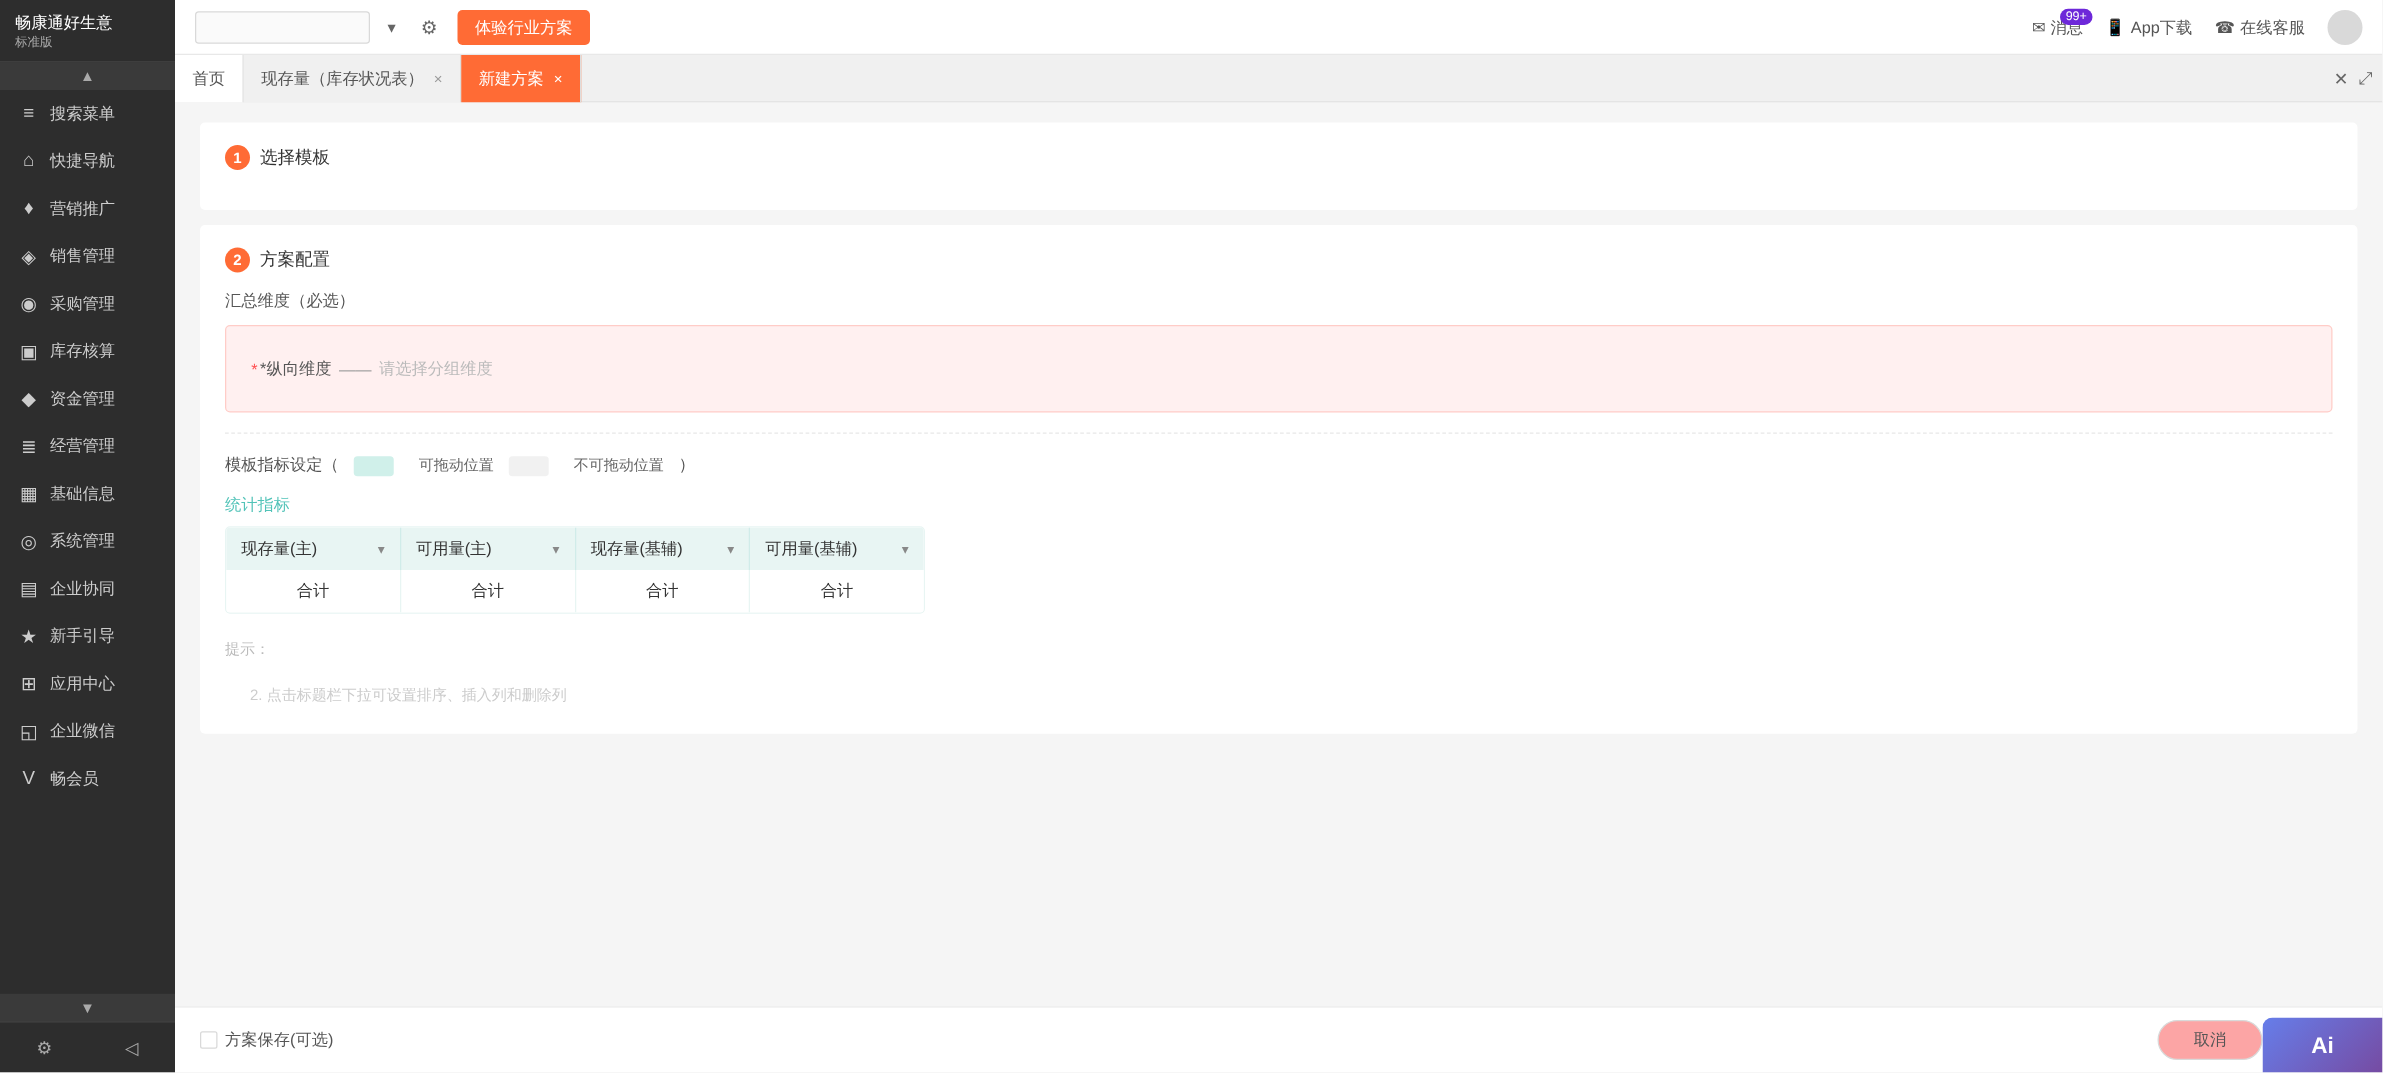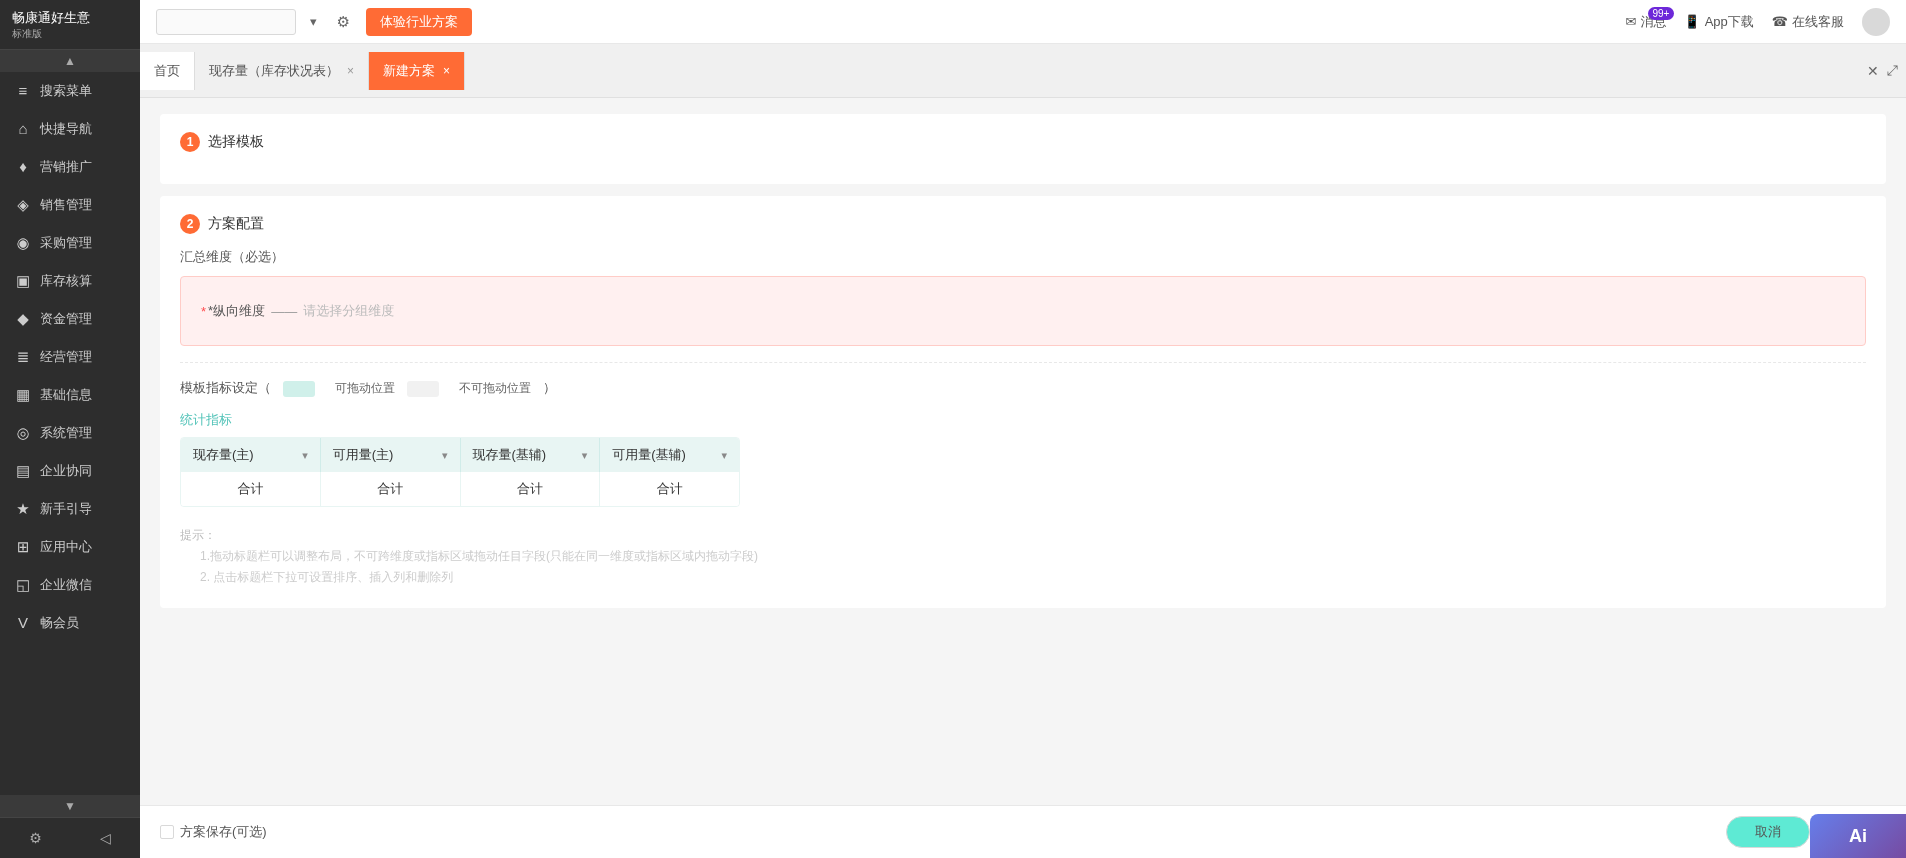--- a/index.html
+++ b/index.html
@@ -142,21 +142,21 @@
       border-radius: 50%;
       background: #d9d9d9;
       cursor: pointer;
     }
 
     
     .tabs-bar {
       background: #f0f0f0;
       display: flex;
       align-items: center;
-      height: 54px;
+      height: 38px;
       border-bottom: 1px solid #e0e0e0;
       flex-shrink: 0;
       padding: 0 0 0 0;
     }
     .tab-item {
       display: flex;
       align-items: center;
       height: 38px;
       padding: 0 14px;
       font-size: 13px;
@@ -393,21 +393,21 @@
     }
     .stats-cell:last-child { border-right: none; }
 
     
     .tips-box {
       margin-top: 20px;
     }
     .tips-title {
       font-size: 12px;
       color: #bbb;
-      margin-bottom: 4px;
+      margin-bottom: 20px;
     }
     .tips-item {
       font-size: 12px;
       color: #ccc;
       margin-bottom: 4px;
       display: flex;
       gap: 6px;
     }
     .tips-item-num {
       color: #ccc;
@@ -438,21 +438,21 @@
       border-radius: 2px;
       background: #fff;
     }
     .bottom-actions {
       margin-left: auto;
       display: flex;
       gap: 10px;
     }
     .btn-cancel {
       border: 1px solid #d9d9d9;
-      background: #5eead4;
+      background: #fca5a5;
       color: #555;
       border-radius: 16px;
       padding: 6px 28px;
       font-size: 13px;
       cursor: pointer;
     }
     .btn-query {
       background: #ff6b35;
       color: #fff;
       border: none;
@@ -668,24 +668,20 @@
           <div class="stats-cell">合计</div>
           <div class="stats-cell">合计</div>
           <div class="stats-cell">合计</div>
         </div>
       </div>
 
       <div class="tips-box">
         <div class="tips-title">提示：</div>
         <div class="tips-item">
           <span class="tips-item-num"></span>
-          <span>1.拖动标题栏可以调整布局，不可跨维度或指标区域拖动任目字段(只能在同一维度或指标区域内拖动字段)</span>
-        </div>
-        <div class="tips-item">
-          <span class="tips-item-num"></span>
           <span>2. 点击标题栏下拉可设置排序、插入列和删除列</span>
         </div>
       </div>
     </div>
 
   </div>
 
   <div class="bottom-bar">
     <label class="bottom-checkbox">
       <div class="checkbox-box"></div>

